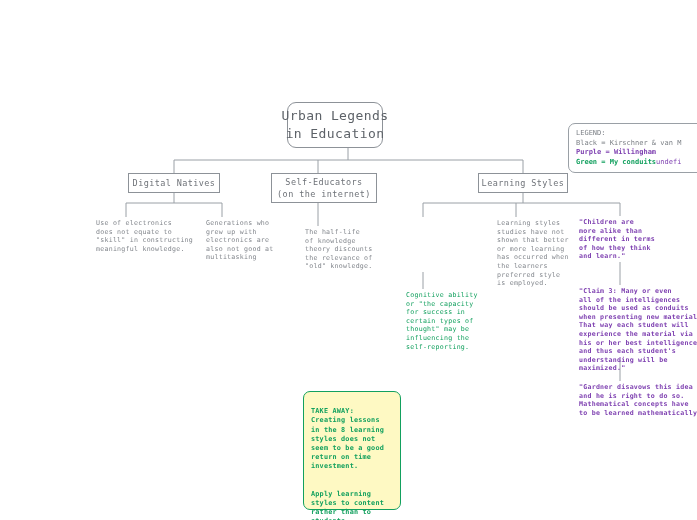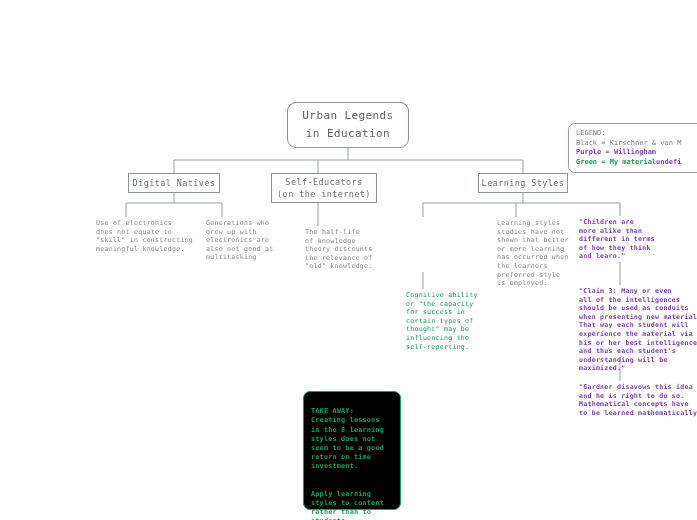--- a/index.html
+++ b/index.html
@@ -41,23 +41,23 @@
     text-align: center;
     letter-spacing: 0.4px;
     white-space: pre;
     display: flex;
     align-items: center;
     justify-content: center;
   }
   .node-root {
     left: 287px;
     top: 102px;
-    width: 122px;
+    width: 96px;
     height: 46px;
-    font-size: 11px;
+    font-size: 13px;
     line-height: 18px;
     border-radius: 9px;
     color: #5d6268;
   }
   .node-branch {
     font-size: 8.5px;
     line-height: 12px;
     border-radius: 0;
     color: #6e7278;
   }
@@ -93,21 +93,21 @@
     padding: 5px 6px 5px 7px;
     overflow: hidden;
     font-size: 7px;
     line-height: 9.6px;
     white-space: nowrap;
   }
   .legend-line { display: block; }
   .legend-black  { color: #7c8086; }
   .legend-purple { color: #7d3fb0; font-weight: bold; }
   .legend-green  { color: #12a05e; font-weight: bold; }
-  .legend-undef  { color: #7d3fb0; font-weight: bold; }
+  .legend-undef  { color: #7d3fb0; font-weight: normal; }
 
   
   .leaf {
     position: absolute;
     white-space: pre-line;
     font-size: 6.6px;
     line-height: 8.6px;
     letter-spacing: 0.25px;
     margin-left: 20px;
   }
@@ -128,21 +128,21 @@
   
   .takeaway {
     position: absolute;
     left: 303px;
     top: 391px;
     width: 98px;
     height: 119px;
     box-sizing: border-box;
     border: 1px solid #12a05e;
     border-radius: 7px;
-    background: #000000;
+    background: #fef9c3;
     padding: 6px 7px;
     color: #12a05e;
     font-weight: bold;
     font-size: 6.8px;
     line-height: 9.2px;
     letter-spacing: 0.2px;
     white-space: pre-line;
   }
   .takeaway-para { display: block; }
   .takeaway-para + .takeaway-para { margin-top: 9px; }
@@ -185,21 +185,21 @@
 
   <div class="node node-root">
     <span>Urban Legends
 in Education</span>
   </div>
 
   <div class="legend">
     <span class="legend-line legend-black">LEGEND:</span>
     <span class="legend-line legend-black">Black = Kirschner &amp; van M</span>
     <span class="legend-line legend-purple">Purple = Willingham</span>
-    <span class="legend-line"><span class="legend-green">Green = My material</span><span class="legend-undef">undefi</span></span>
+    <span class="legend-line"><span class="legend-green">Green = My conduits</span><span class="legend-undef">undefi</span></span>
   </div>
 
   <div class="node node-branch node-digital">
     <span>Digital Natives</span>
   </div>
 
   <div class="node node-branch node-self">
     <span>Self-Educators
 (on the internet)</span>
   </div>

